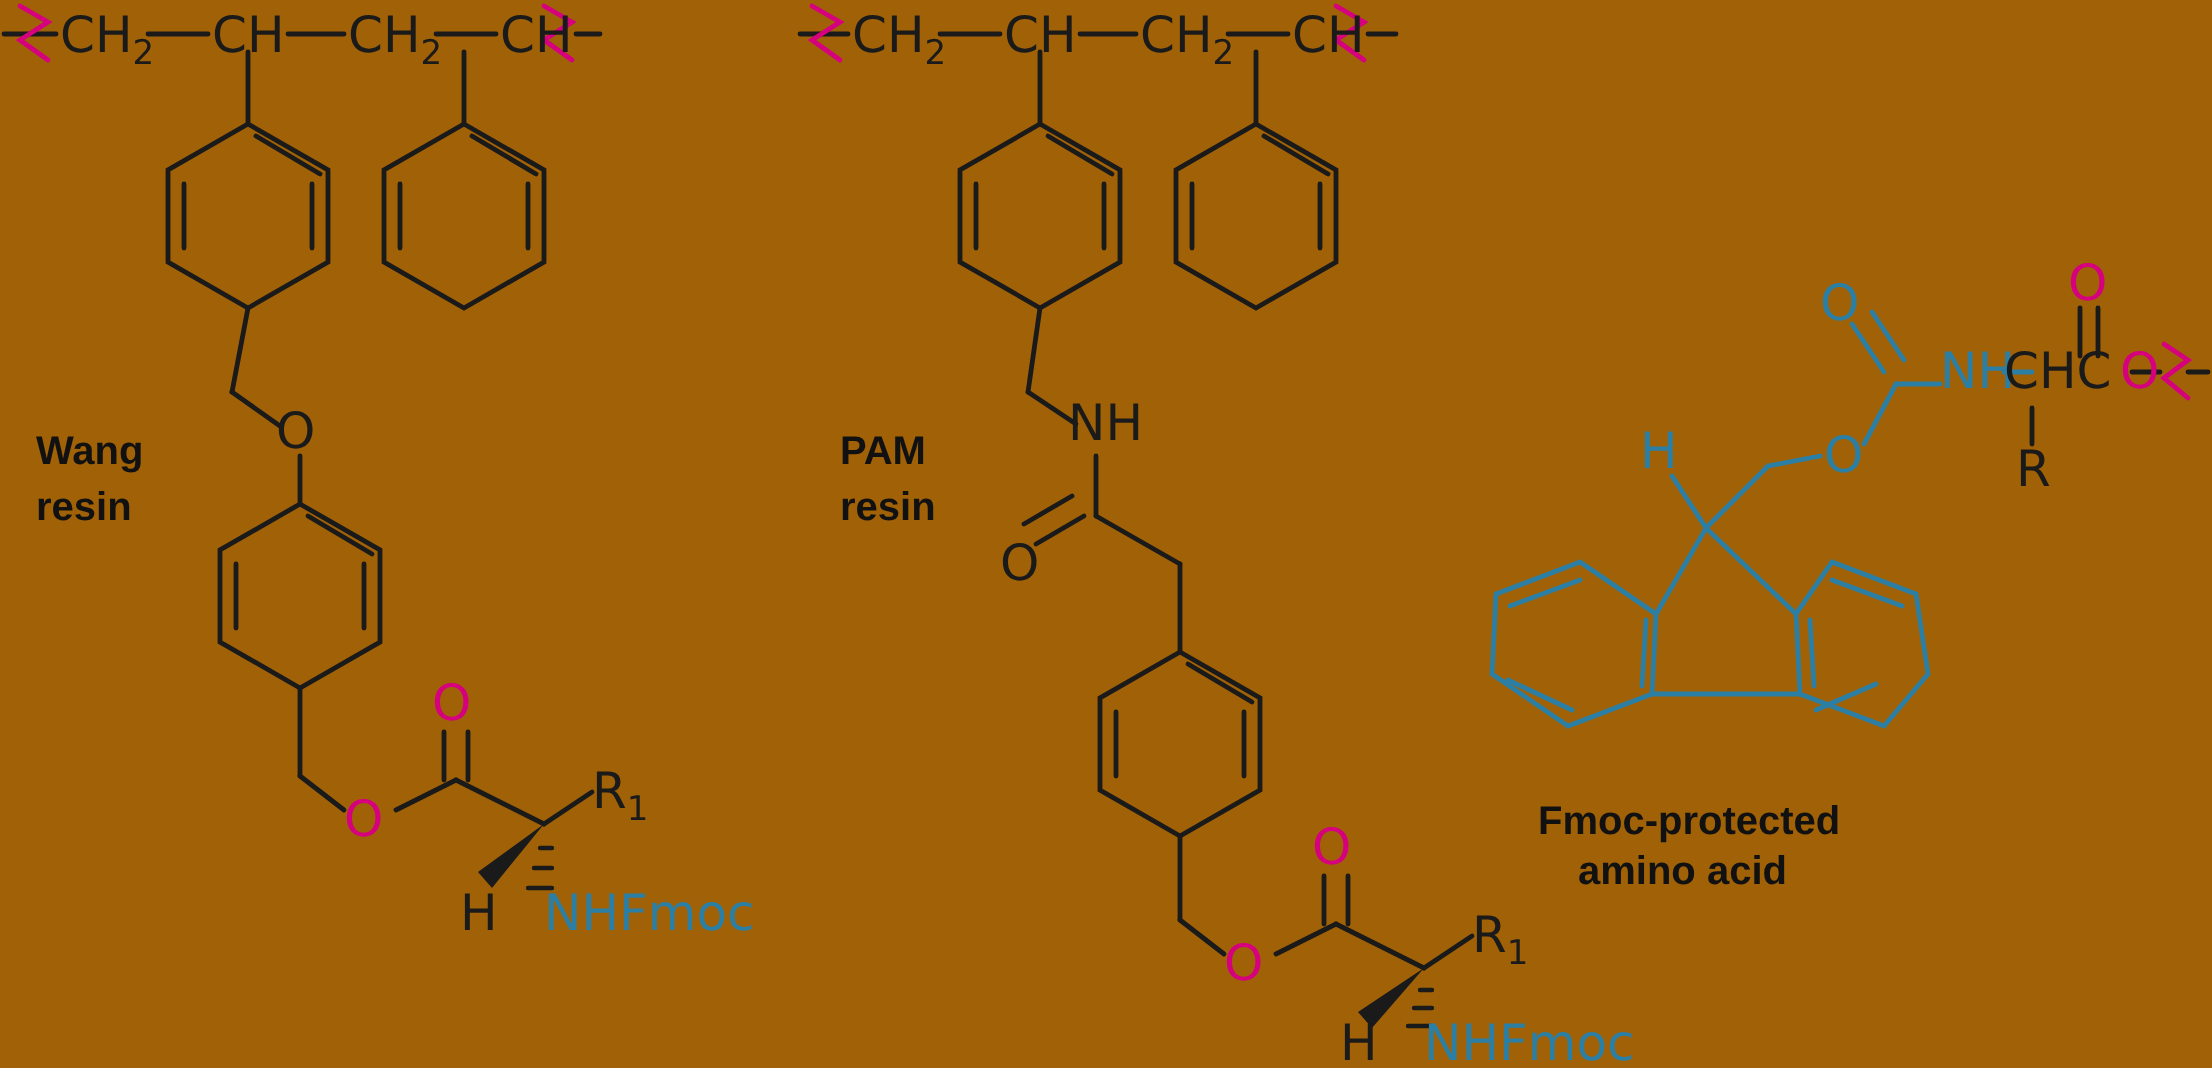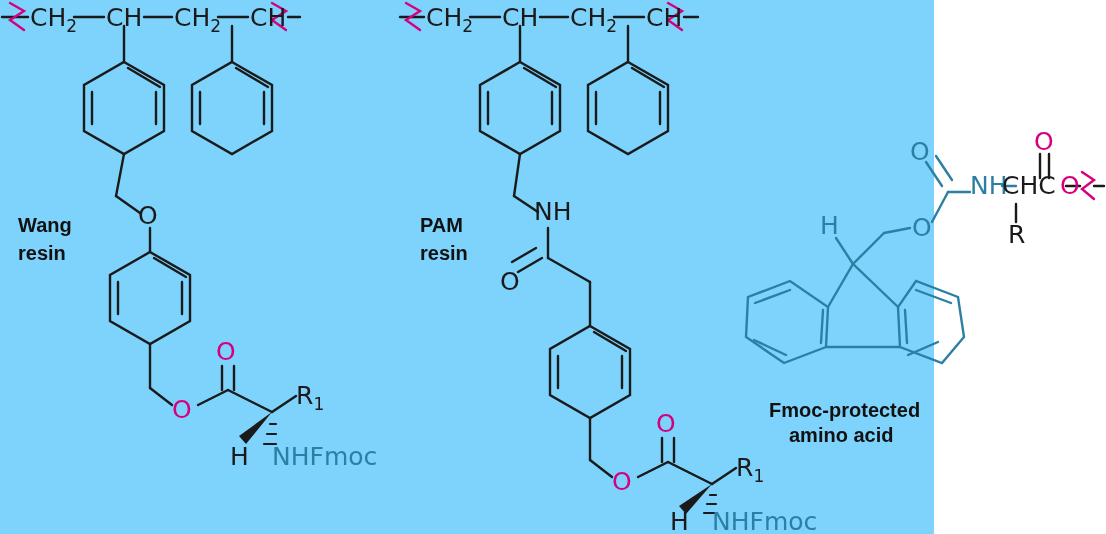--- a/index.html
+++ b/index.html
@@ -1,17 +1,17 @@
 <!DOCTYPE html>
 <html><head>
 <meta charset="utf-8">
 <style>
   html,body{margin:0;padding:0;background:#ffffff;}
   body{width:1106px;height:534px;font-family:"Liberation Sans",sans-serif;overflow:hidden;}
-  #canvas{position:relative;width:934px;height:534px;background:#7dd3fc;}
+  #canvas{position:relative;width:1106px;height:534px;background:#a16207;}
   svg{position:absolute;left:0;top:0;width:1106px;height:534px;}
   .bond{stroke:#1a1a1a;stroke-width:2.4;fill:none;stroke-linecap:round;}
   .bond-teal{stroke:#2C7FA4;stroke-width:2.4;fill:none;stroke-linecap:round;}
   .bond-mag{stroke:#D6007F;stroke-width:2.4;fill:none;stroke-linecap:round;}
   .wedge{fill:#1a1a1a;stroke:none;}
   .hash{stroke:#1a1a1a;stroke-width:2.2;fill:none;stroke-linecap:round;}
   .atom{font-family:"DejaVu Sans",sans-serif;font-size:25px;fill:#1a1a1a;}
   .atom-mag{font-family:"DejaVu Sans",sans-serif;font-size:25px;fill:#D6007F;}
   .atom-teal{font-family:"DejaVu Sans",sans-serif;font-size:25px;fill:#2C7FA4;}
   .atom-blue{font-family:"DejaVu Sans",sans-serif;font-size:25px;fill:#2C7FA4;}

